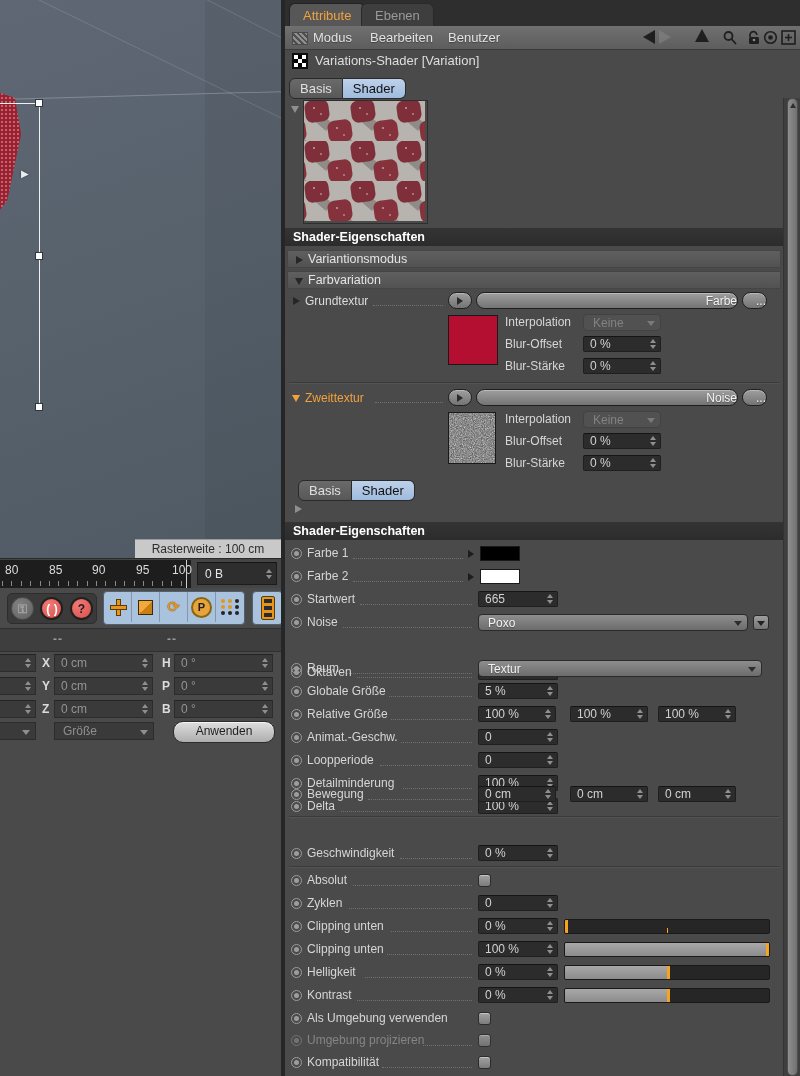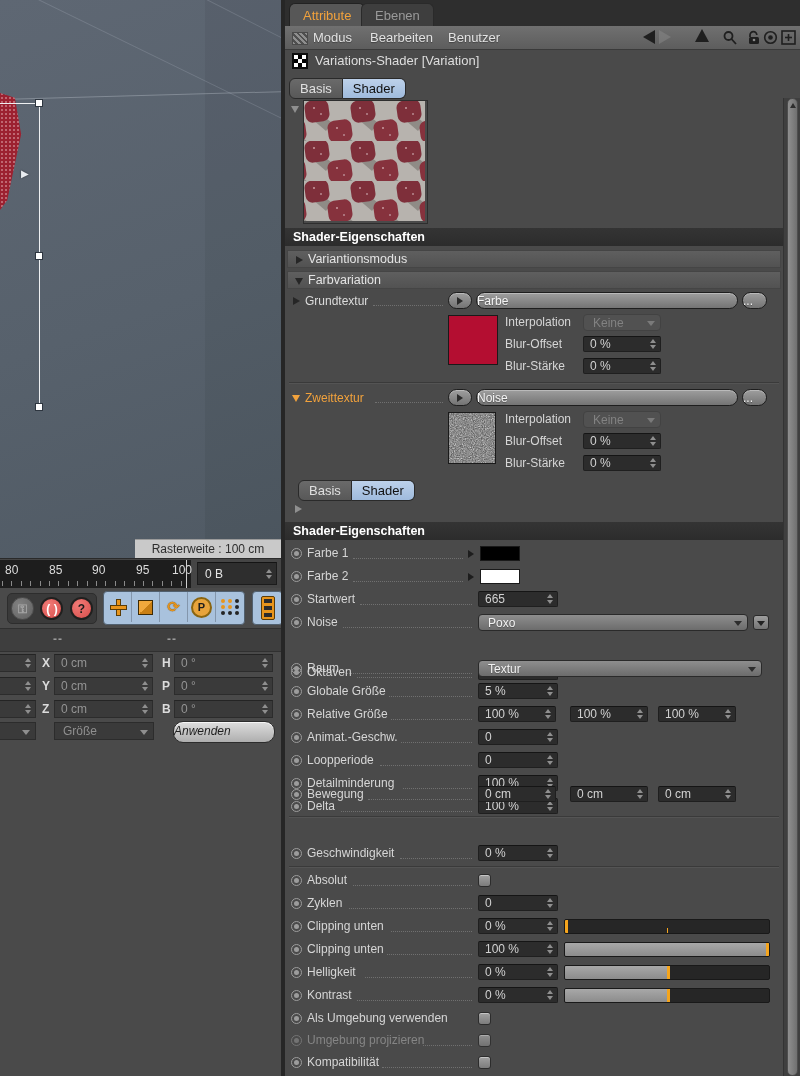--- a/index.html
+++ b/index.html
@@ -66,21 +66,21 @@
   .colabel{position:absolute;color:#dcdcdc;font-weight:bold;height:18px;line-height:18px;}
   .stepper{position:absolute;right:3px;top:50%;transform:translateY(-50%);width:7px;height:10px;}
   .stepper:before,.stepper:after{content:"";position:absolute;left:0;border-left:3.5px solid transparent;border-right:3.5px solid transparent;}
   .stepper:before{top:0;border-bottom:4px solid #8f8f8f;}
   .stepper:after{bottom:0;border-top:4px solid #8f8f8f;}
   .ddl-dark{position:absolute;height:18px;background:#3a3a3a;border:1px solid #2c2c2c;color:#8f8f8f;
     line-height:17px;padding-left:8px;box-sizing:border-box;}
   .darr{position:absolute;right:5px;top:7px;border-left:4px solid transparent;border-right:4px solid transparent;border-top:5px solid #8f8f8f;}
   #anwbtn{position:absolute;left:173px;top:721px;width:100px;height:20px;border-radius:10px;
     background:linear-gradient(#dedede,#aeaeae);border:1px solid #2c2c2c;color:#1f1f1f;
-    line-height:19px;box-shadow:inset 0 1px 0 rgba(255,255,255,.7);font-style:italic;}
+    text-align:center;line-height:19px;box-shadow:inset 0 1px 0 rgba(255,255,255,.7);}
   
   #vdivider{position:absolute;left:281px;top:0;width:4px;height:1076px;background:#262626;}
   
   #right{position:absolute;left:285px;top:0;width:515px;height:1076px;background:#4a4a4a;}
   #tabbar{position:absolute;left:0;top:0;width:515px;height:26px;background:#2e2e2e;}
   .tab{position:absolute;top:3px;height:23px;line-height:23px;padding:0 13px;border-radius:6px 6px 0 0;font-size:13px;}
   .tab.active{background:#575757;color:#f2a23c;border:1px solid #222;border-bottom:none;}
   .tab.inactive{background:#3e3e3e;color:#9a9a9a;border:1px solid #2a2a2a;border-bottom:none;}
   #menubar{position:absolute;left:0;top:26px;width:515px;height:23px;
     background:linear-gradient(#707070,#5d5d5d);border-bottom:1px solid #3a3a3a;}
@@ -109,21 +109,21 @@
   .grpbar{position:absolute;left:2px;width:494px;height:18px;background:linear-gradient(#5f5f5f,#525252);
     border:1px solid #454545;color:#e4e4e4;line-height:17px;box-sizing:border-box;font-size:12.5px;}
   .grpbar .lab{margin-left:20px;}
   .hline{position:absolute;left:4px;width:490px;height:1px;background:#3a3a3a;box-shadow:0 1px 0 rgba(255,255,255,.06);}
   
   .trow{position:absolute;left:0;width:498px;height:18px;color:#dcdcdc;}
   .trow .tlab{position:absolute;left:20px;top:0;line-height:18px;}
   .trow .tlab.orange{color:#f2a23c;}
   .dotlead{position:absolute;top:12px;height:1px;border-bottom:1px dotted #8f8f8f;opacity:.55;}
   .pill{position:absolute;height:17px;border-radius:9px;background:linear-gradient(#9e9e9e,#747474);
-    border:1px solid #1e1e1e;color:#f4f4f4;text-align:left;line-height:16px;box-sizing:border-box;
+    border:1px solid #1e1e1e;color:#f4f4f4;text-align:right;line-height:16px;box-sizing:border-box;
     box-shadow:inset 0 1px 0 rgba(255,255,255,.3);text-shadow:0 1px 1px rgba(0,0,0,.35);}
   .pill .pt{font-size:12px;}
   .pill-tri{position:absolute;left:50%;top:50%;transform:translate(-50%,-50%);
     border-top:4px solid transparent;border-bottom:4px solid transparent;border-left:6px solid #2a2a2a;}
   .sublab{position:absolute;color:#d6d6d6;line-height:16px;}
   .pfield{position:absolute;height:16px;background:#2c2c2c;border:1px solid #1f1f1f;border-top-color:#151515;
     color:#d2d2d2;line-height:15px;padding-left:6px;box-sizing:border-box;border-radius:2px;}
   .ddl{position:absolute;height:17px;border-radius:4px;background:linear-gradient(#8e8e8e,#6c6c6c);
     border:1px solid #2a2a2a;color:#f2f2f2;line-height:16px;padding-left:9px;box-sizing:border-box;
     text-shadow:0 1px 1px rgba(0,0,0,.3);}

